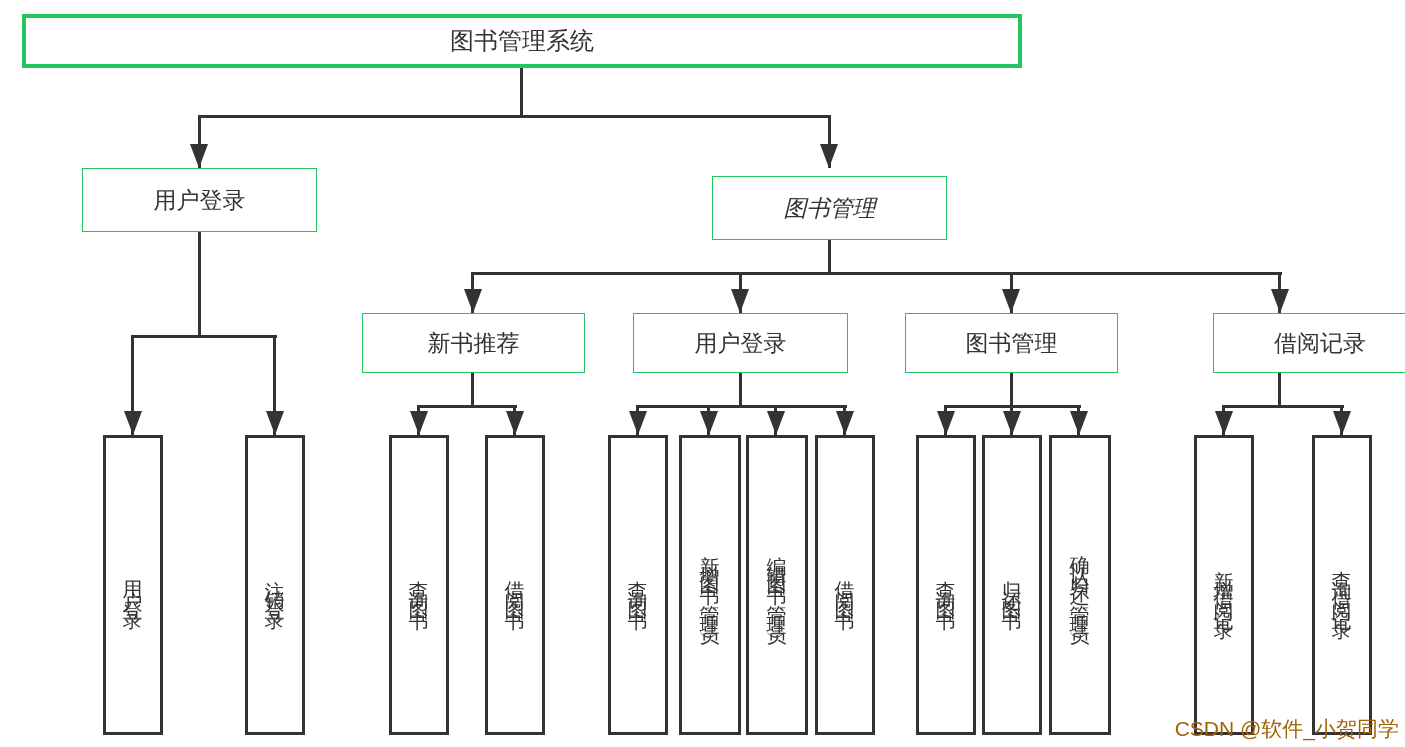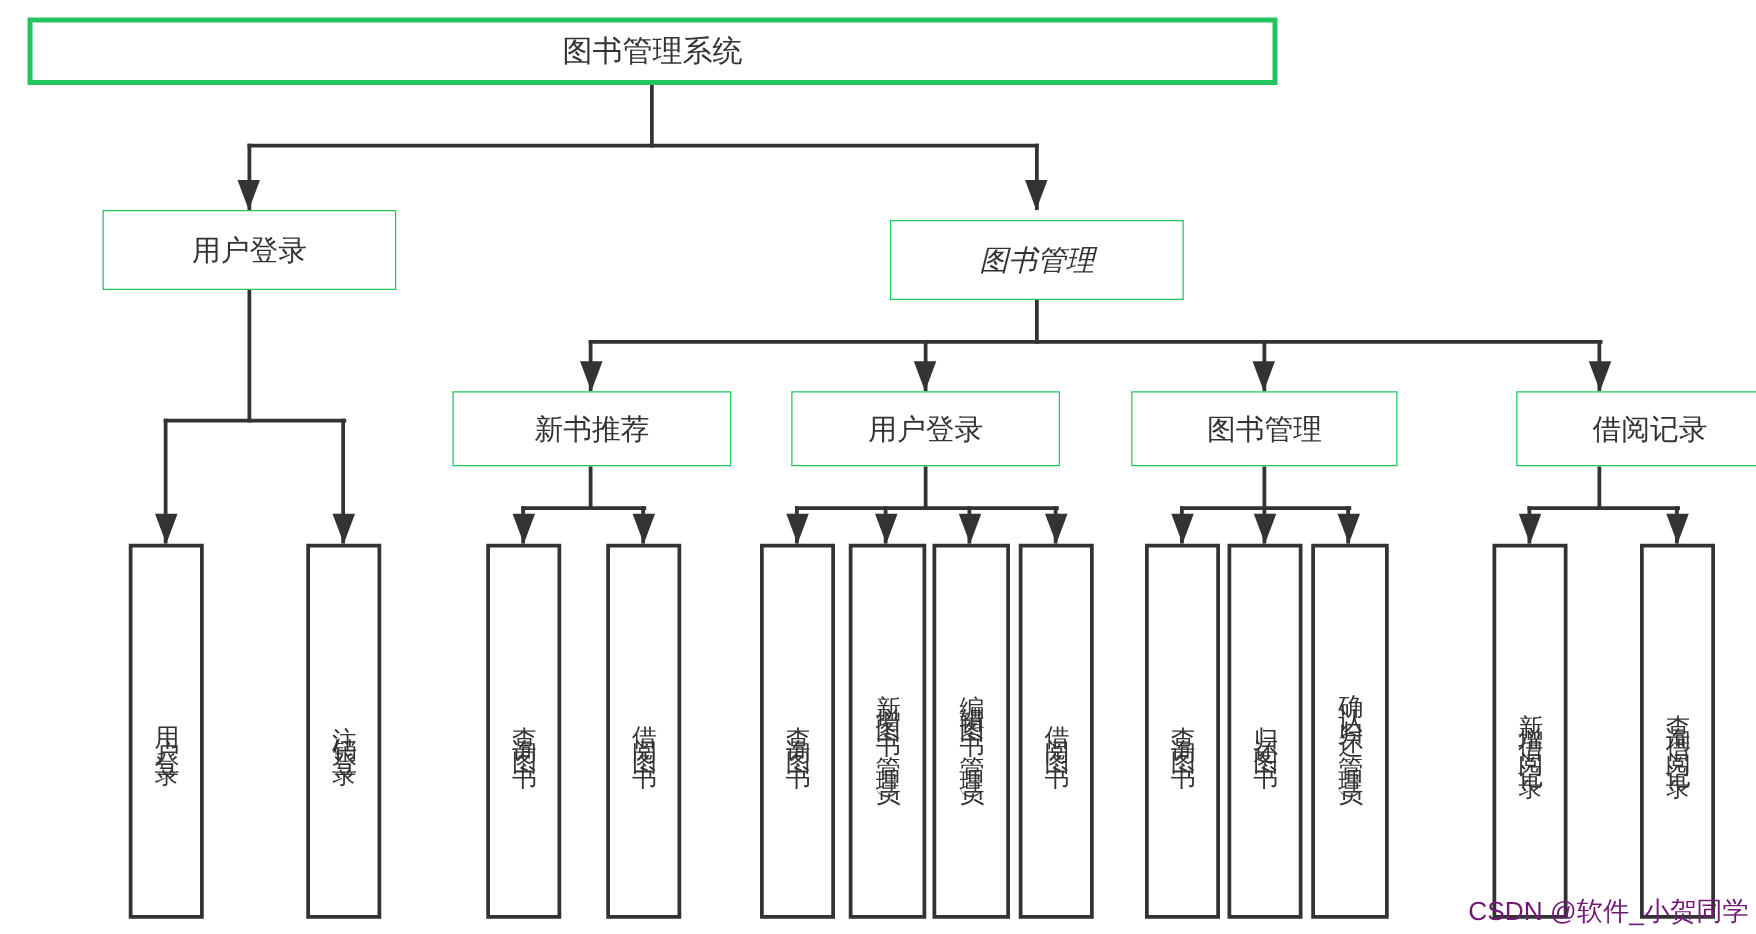--- a/index.html
+++ b/index.html
@@ -45,21 +45,21 @@
   .arrow{
     position:absolute;width:0;height:0;z-index:1;
     border-left:9px solid transparent;
     border-right:9px solid transparent;
     border-top:24px solid #333333;
   }
   .watermark{
     position:absolute;
     right:6px;bottom:4px;
     font-size:21px;
-    color:#701a75;
+    color:#a16207;
     z-index:3;
     white-space:nowrap;
   }
 </style>
 </head>
 <body>
 
 <div id="canvas">
 
   <div class="box rootbox" style="left:22px;top:14px;width:1000px;height:54px;">

